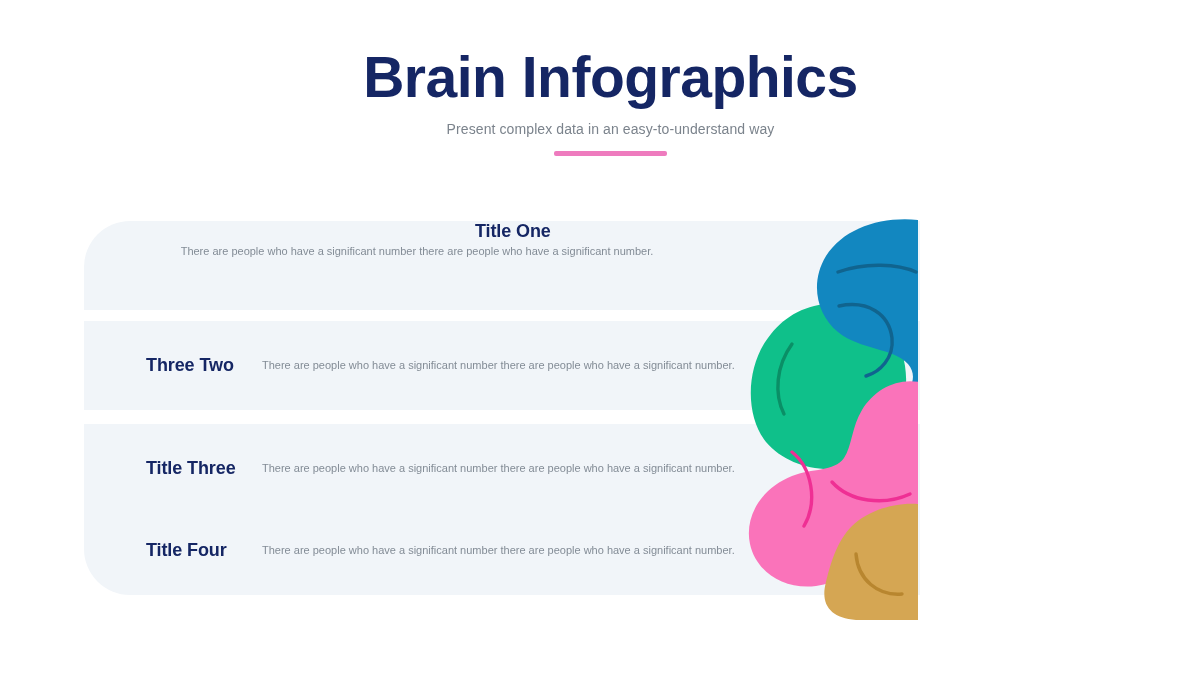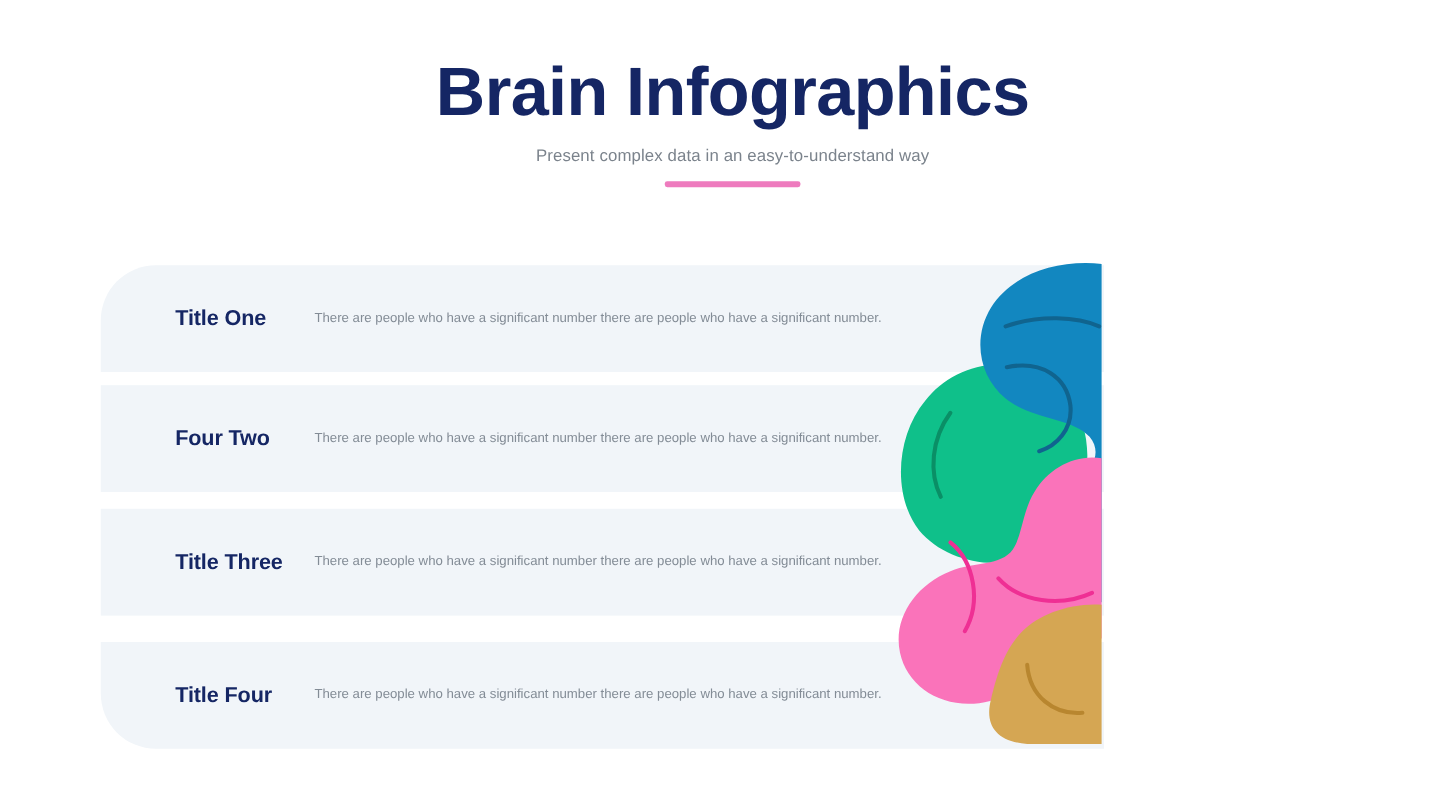--- a/index.html
+++ b/index.html
@@ -36,24 +36,24 @@
 
   
   .rows { position:absolute; left:84px; top:221px; width:836px; height:392px; }
   .row {
     position:absolute;
     left:0; width:836px; height:89px;
     background:#f1f5f9;
     display:flex;
     align-items:center;
   }
-  .row.r1 { top:0px;   border-top-left-radius:46px; }
+  .row.r1 { top:0px;   border-top-left-radius:46px;flex-direction:column; }
   .row.r2 { top:100px; }
   .row.r3 { top:203px; }
-  .row.r4 { top:314px; border-bottom-left-radius:46px; }
+  .row.r4 { top:285px; border-bottom-left-radius:46px; }
 
   .row-title {
     width:178px;
     padding-left:62px;
     font-size:18px;
     font-weight:bold;
     color:#152664;
     flex:0 0 auto;
     letter-spacing:-0.1px;
   }
@@ -85,21 +85,21 @@
   </div>
 
   <div class="rows">
 
     <div class="row r1">
       <div class="row-title">Title One</div>
       <div class="row-body">There are people who have a significant number there are people who have a significant number.</div>
     </div>
 
     <div class="row r2">
-      <div class="row-title">Four Two</div>
+      <div class="row-title">Three Two</div>
       <div class="row-body">There are people who have a significant number there are people who have a significant number.</div>
     </div>
 
     <div class="row r3">
       <div class="row-title">Title Three</div>
       <div class="row-body">There are people who have a significant number there are people who have a significant number.</div>
     </div>
 
     <div class="row r4">
       <div class="row-title">Title Four</div>

